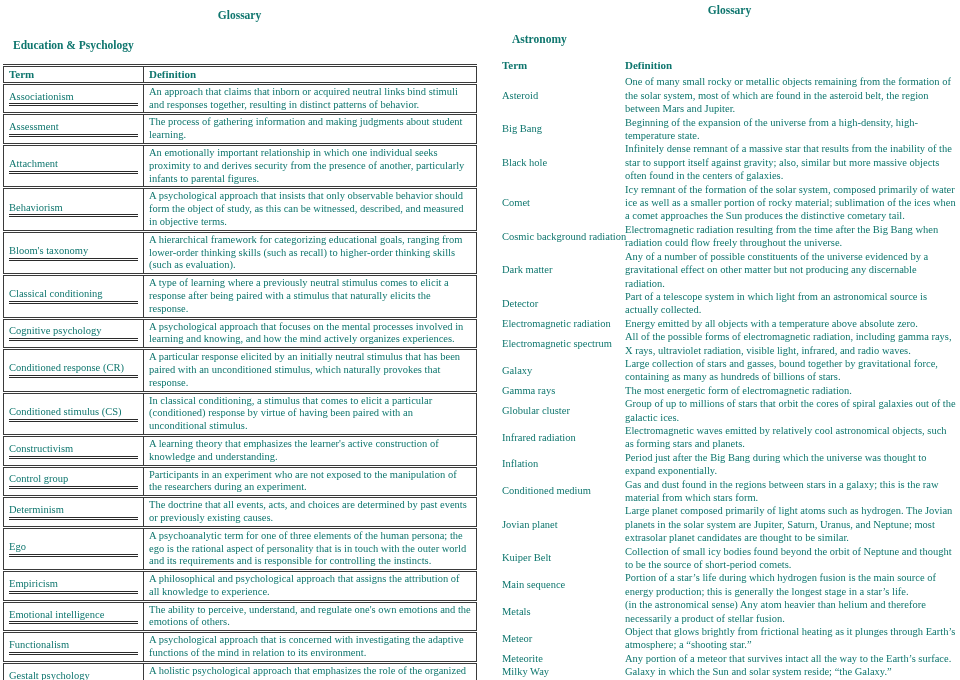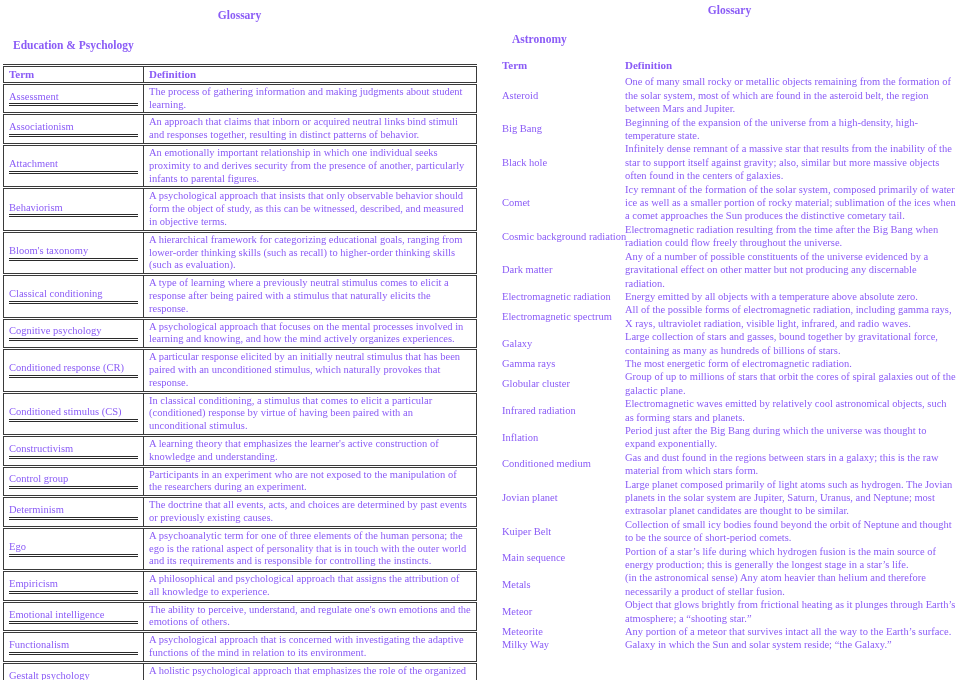--- a/index.html
+++ b/index.html
@@ -1,18 +1,18 @@
 <!DOCTYPE html>
 <html><head>
 <meta charset="utf-8">
 <style>
   html,body { margin:0; padding:0; background:#fff; }
   .canvas {
     position:relative; width:960px; height:680px; overflow:hidden;
-    background:#fff; color:#8b5cf6;
+    background:#fff; color:#0f766e;
     font-family:"Liberation Serif", serif;
   }
   .page { position:absolute; top:0; height:680px; }
   .page-left  { left:0;   width:480px; }
   .page-right { left:480px; width:480px; }
 
   .page-title {
     position:absolute; margin:0; font-size:11.5px; font-weight:bold; text-align:center;
   }
   .page-left  .page-title { top:9px; left:3px;  width:473px; }
@@ -65,26 +65,26 @@
           <col class="col-def">
         </colgroup>
       <thead>
         <tr>
           <th>Term</th>
           <th>Definition</th>
         </tr>
       </thead>
       <tbody id="left-tbody">
           <tr>
+            <td><span class="term-underline">Associationism</span></td>
+            <td>An approach that claims that inborn or acquired neutral links bind stimuli and responses together, resulting in distinct patterns of behavior.</td>
+          </tr>
+          <tr>
             <td><span class="term-underline">Assessment</span></td>
             <td>The process of gathering information and making judgments about student learning.</td>
-          </tr>
-          <tr>
-            <td><span class="term-underline">Associationism</span></td>
-            <td>An approach that claims that inborn or acquired neutral links bind stimuli and responses together, resulting in distinct patterns of behavior.</td>
           </tr>
           <tr>
             <td><span class="term-underline">Attachment</span></td>
             <td>An emotionally important relationship in which one individual seeks proximity to and derives security from the presence of another, particularly infants to parental figures.</td>
           </tr>
           <tr>
             <td><span class="term-underline">Behaviorism</span></td>
             <td>A psychological approach that insists that only observable behavior should form the object of study, as this can be witnessed, described, and measured in objective terms.</td>
           </tr>
           <tr>
@@ -170,38 +170,42 @@
           </div>
           <div class="astro-row">
             <div class="astro-term">Cosmic background radiation</div>
             <div class="astro-def">Electromagnetic radiation resulting from the time after the Big Bang when radiation could flow freely throughout the universe.</div>
           </div>
           <div class="astro-row">
             <div class="astro-term">Dark matter</div>
             <div class="astro-def">Any of a number of possible constituents of the universe evidenced by a gravitational effect on other matter but not producing any discernable radiation.</div>
           </div>
           <div class="astro-row">
+            <div class="astro-term">Detector</div>
+            <div class="astro-def">Part of a telescope system in which light from an astronomical source is actually collected.</div>
+          </div>
+          <div class="astro-row">
             <div class="astro-term">Electromagnetic radiation</div>
             <div class="astro-def">Energy emitted by all objects with a temperature above absolute zero.</div>
           </div>
           <div class="astro-row">
             <div class="astro-term">Electromagnetic spectrum</div>
             <div class="astro-def">All of the possible forms of electromagnetic radiation, including gamma rays, X rays, ultraviolet radiation, visible light, infrared, and radio waves.</div>
           </div>
           <div class="astro-row">
             <div class="astro-term">Galaxy</div>
             <div class="astro-def">Large collection of stars and gasses, bound together by gravitational force, containing as many as hundreds of billions of stars.</div>
           </div>
           <div class="astro-row">
             <div class="astro-term">Gamma rays</div>
             <div class="astro-def">The most energetic form of electromagnetic radiation.</div>
           </div>
           <div class="astro-row">
             <div class="astro-term">Globular cluster</div>
-            <div class="astro-def">Group of up to millions of stars that orbit the cores of spiral galaxies out of the galactic plane.</div>
+            <div class="astro-def">Group of up to millions of stars that orbit the cores of spiral galaxies out of the galactic ices.</div>
           </div>
           <div class="astro-row">
             <div class="astro-term">Infrared radiation</div>
             <div class="astro-def">Electromagnetic waves emitted by relatively cool astronomical objects, such as forming stars and planets.</div>
           </div>
           <div class="astro-row">
             <div class="astro-term">Inflation</div>
             <div class="astro-def">Period just after the Big Bang during which the universe was thought to expand exponentially.</div>
           </div>
           <div class="astro-row">

